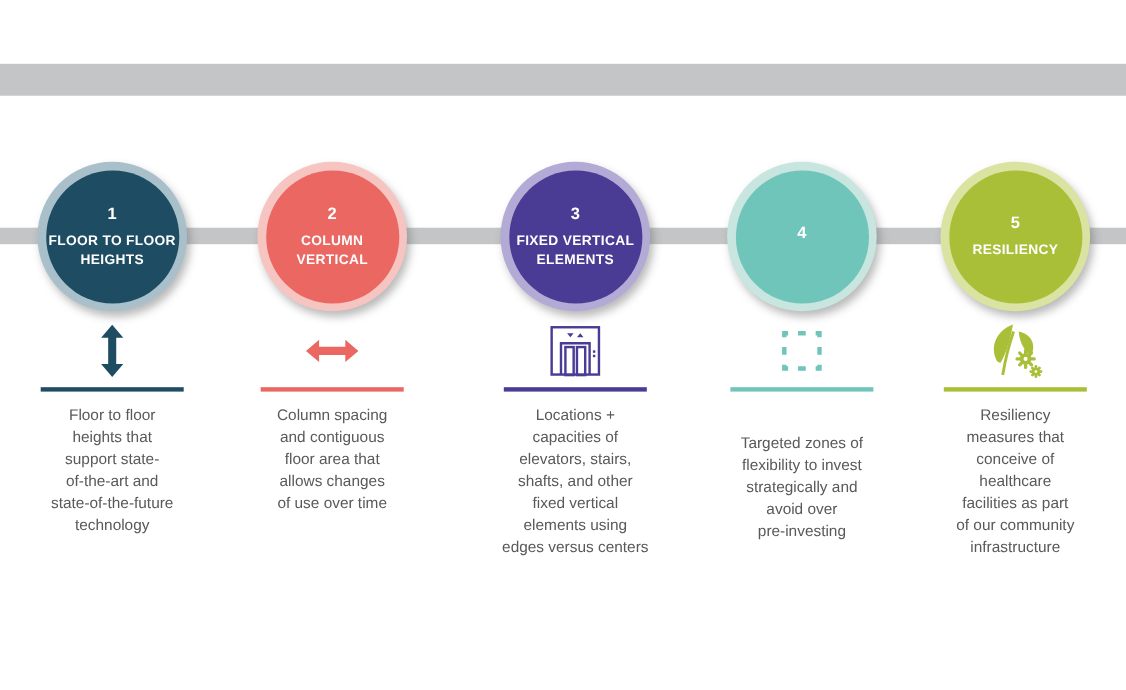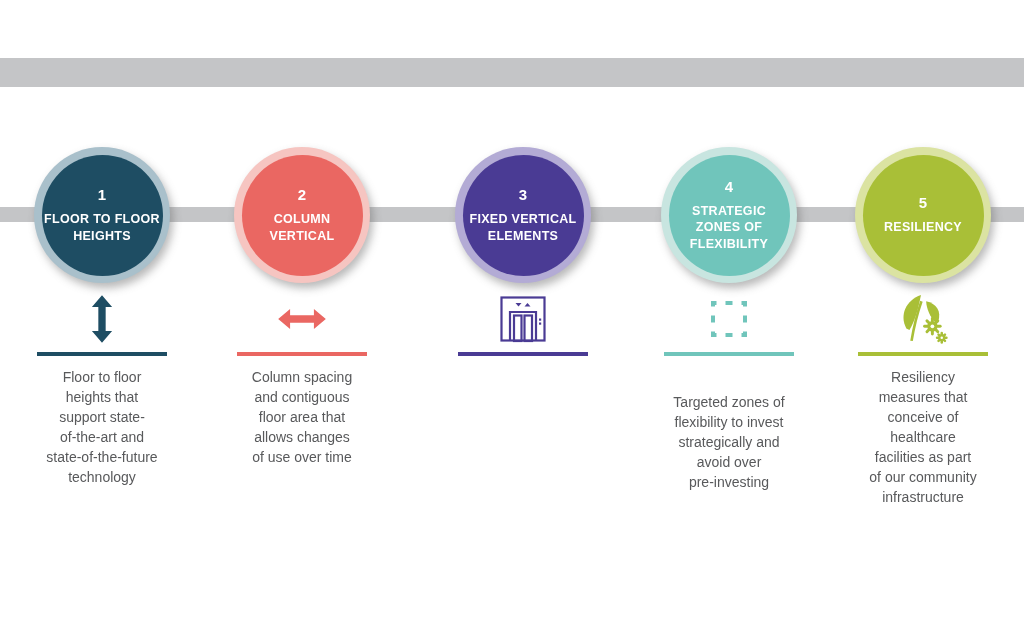--- a/index.html
+++ b/index.html
@@ -101,29 +101,33 @@
         </g>
         <g fill="currentColor">
           <polygon points="16.5,8 22.5,8 19.5,11.5"></polygon>
           <polygon points="25.5,11.5 31.5,11.5 28.5,8"></polygon>
           <rect x="40" y="23.5" width="2.2" height="2.2"></rect>
           <rect x="40" y="27.5" width="2.2" height="2.2"></rect>
         </g>
       </svg>
     </div>
     <div class="underline" style="background-color: rgb(74, 59, 148);"></div>
+    <div class="desc" style="color: rgb(88, 89, 91);">Locations +
+capacities of
+elevators, stairs,
+shafts, and other
+fixed vertical
+elements using
+edges versus centers</div>
   </div>
 
   <div class="col col-4">
     <div class="ring" style="background-color: rgb(200, 229, 224);">
       <div class="inner" style="background-color: rgb(112, 197, 187);">
         <div class="num">4</div>
-        <div class="title">STRATEGIC
-ZONES OF
-FLEXIBILITY</div>
       </div>
     </div>
     <div class="icon-wrap">
       <svg width="40" height="40" viewBox="0 0 40 40" style="color: rgb(112, 197, 187);">
         <rect x="4" y="4" width="32" height="32" fill="none" stroke="currentColor" stroke-width="4" stroke-dasharray="7 9" stroke-dashoffset="3.5"></rect>
       </svg>
     </div>
     <div class="underline" style="background-color: rgb(112, 197, 187);"></div>
     <div class="desc" style="color: rgb(88, 89, 91); margin-top: 36px;">Targeted zones of
 flexibility to invest

